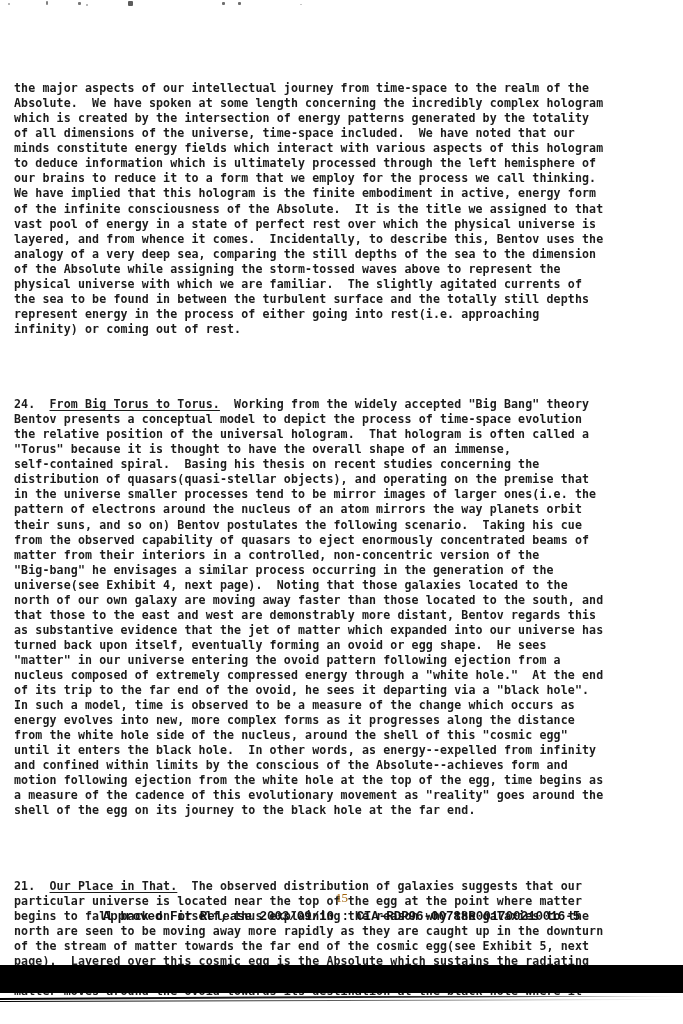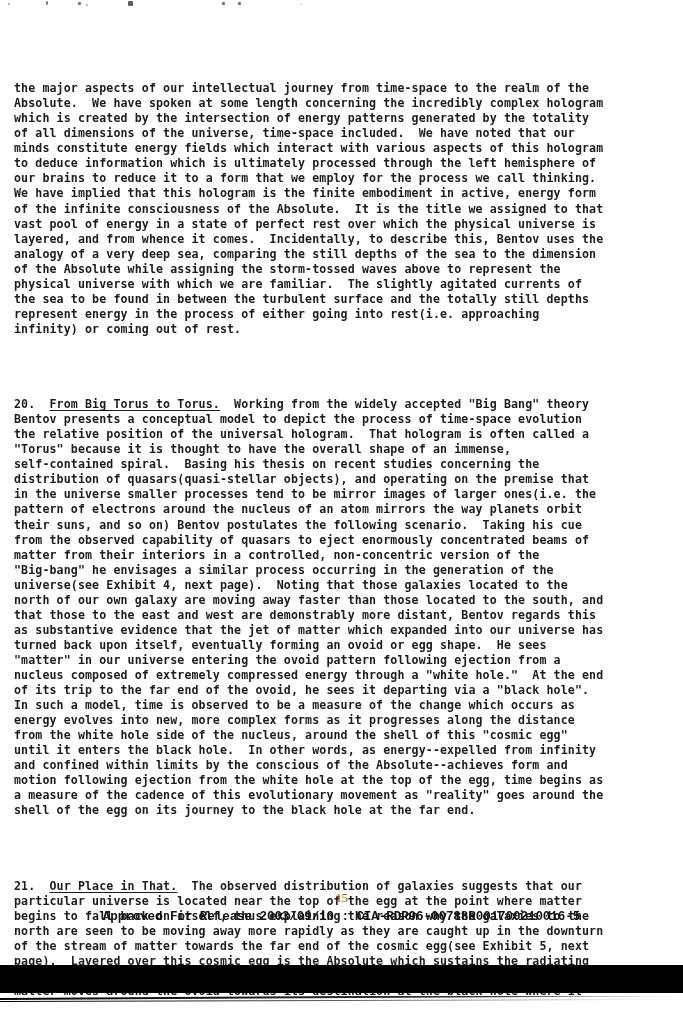--- a/index.html
+++ b/index.html
@@ -158,21 +158,21 @@
 of the infinite consciousness of the Absolute.  It is the title we assigned to that
 vast pool of energy in a state of perfect rest over which the physical universe is
 layered, and from whence it comes.  Incidentally, to describe this, Bentov uses the
 analogy of a very deep sea, comparing the still depths of the sea to the dimension
 of the Absolute while assigning the storm-tossed waves above to represent the
 physical universe with which we are familiar.  The slightly agitated currents of
 the sea to be found in between the turbulent surface and the totally still depths
 represent energy in the process of either going into rest(i.e. approaching
 infinity) or coming out of rest.</span></p>
 
-    <p class="para"><span>20.</span><span>  </span><span class="sec-title">From Big Torus to Torus.</span><span>  Working from the widely accepted "Big Bang" theory
+    <p class="para"><span>24.</span><span>  </span><span class="sec-title">From Big Torus to Torus.</span><span>  Working from the widely accepted "Big Bang" theory
 Bentov presents a conceptual model to depict the process of time-space evolution
 the relative position of the universal hologram.  That hologram is often called a
 "Torus" because it is thought to have the overall shape of an immense,
 self-contained spiral.  Basing his thesis on recent studies concerning the
 distribution of quasars(quasi-stellar objects), and operating on the premise that
 in the universe smaller processes tend to be mirror images of larger ones(i.e. the
 pattern of electrons around the nucleus of an atom mirrors the way planets orbit
 their suns, and so on) Bentov postulates the following scenario.  Taking his cue
 from the observed capability of quasars to eject enormously concentrated beams of
 matter from their interiors in a controlled, non-concentric version of the

